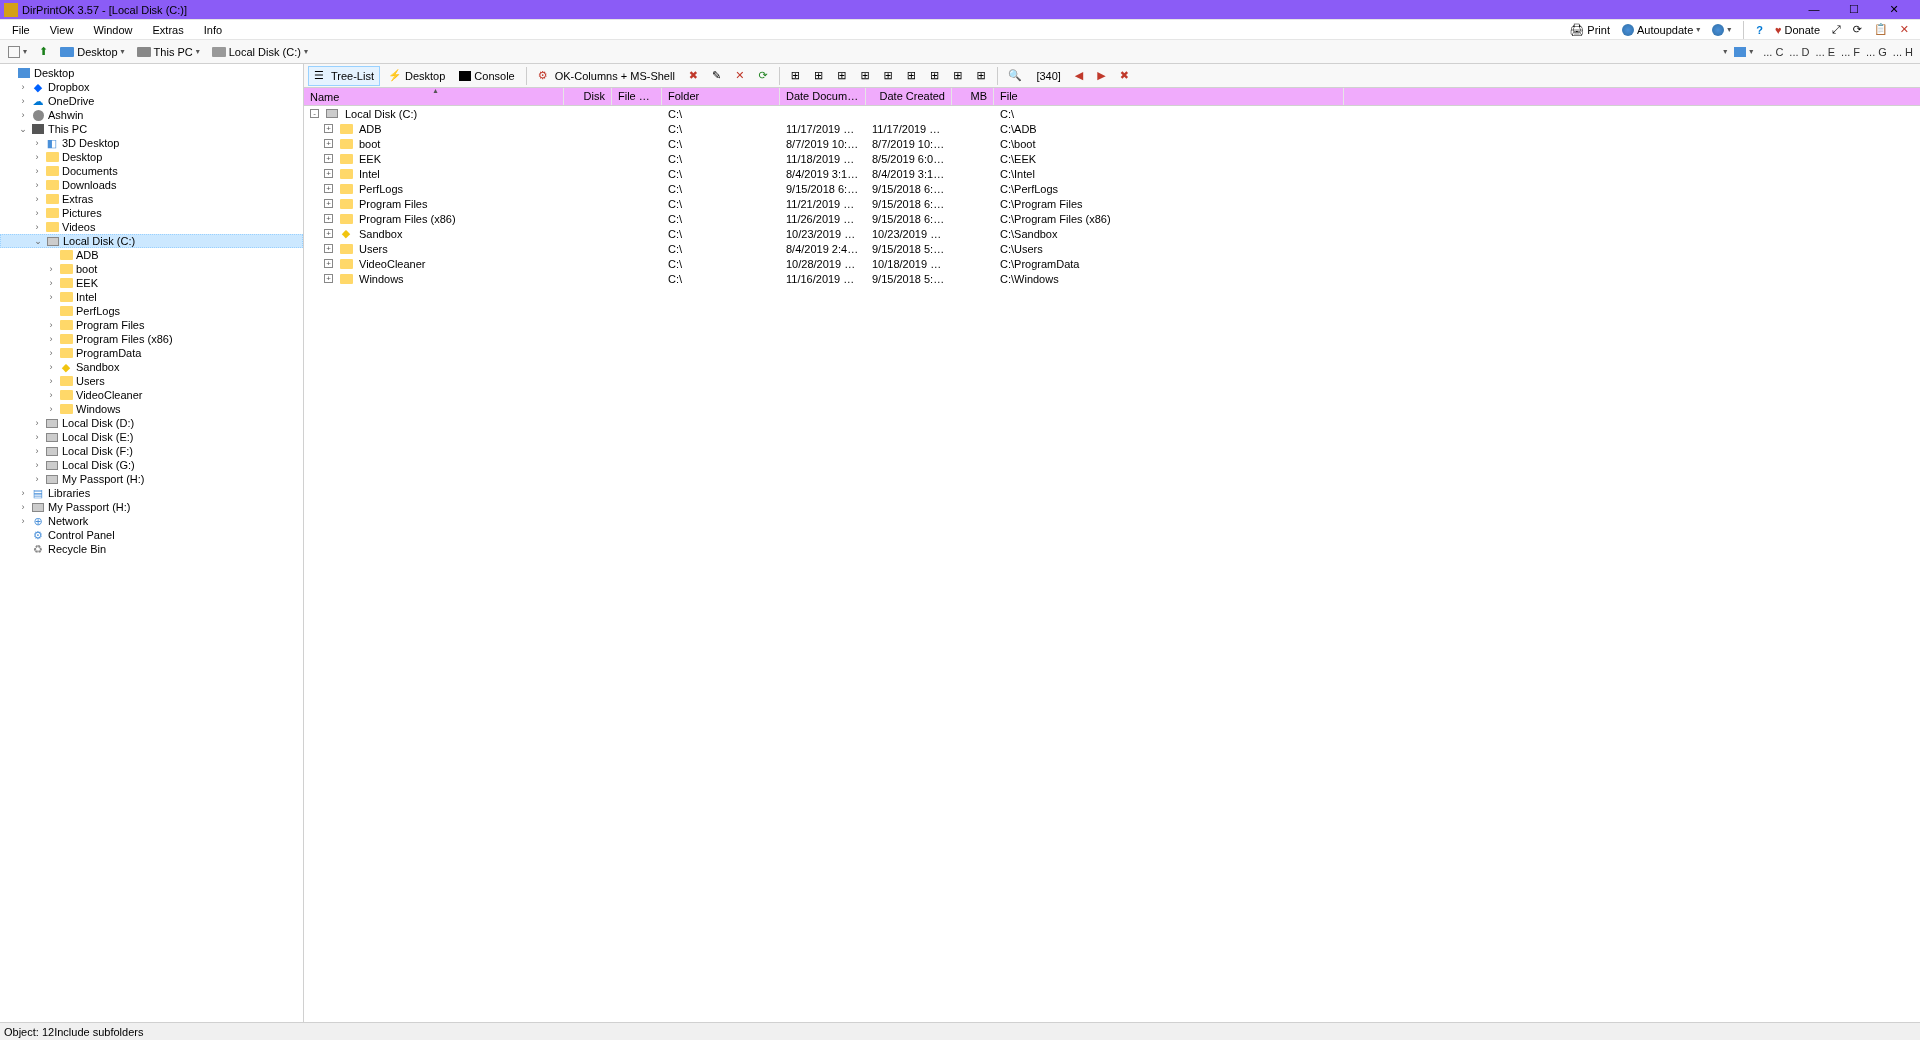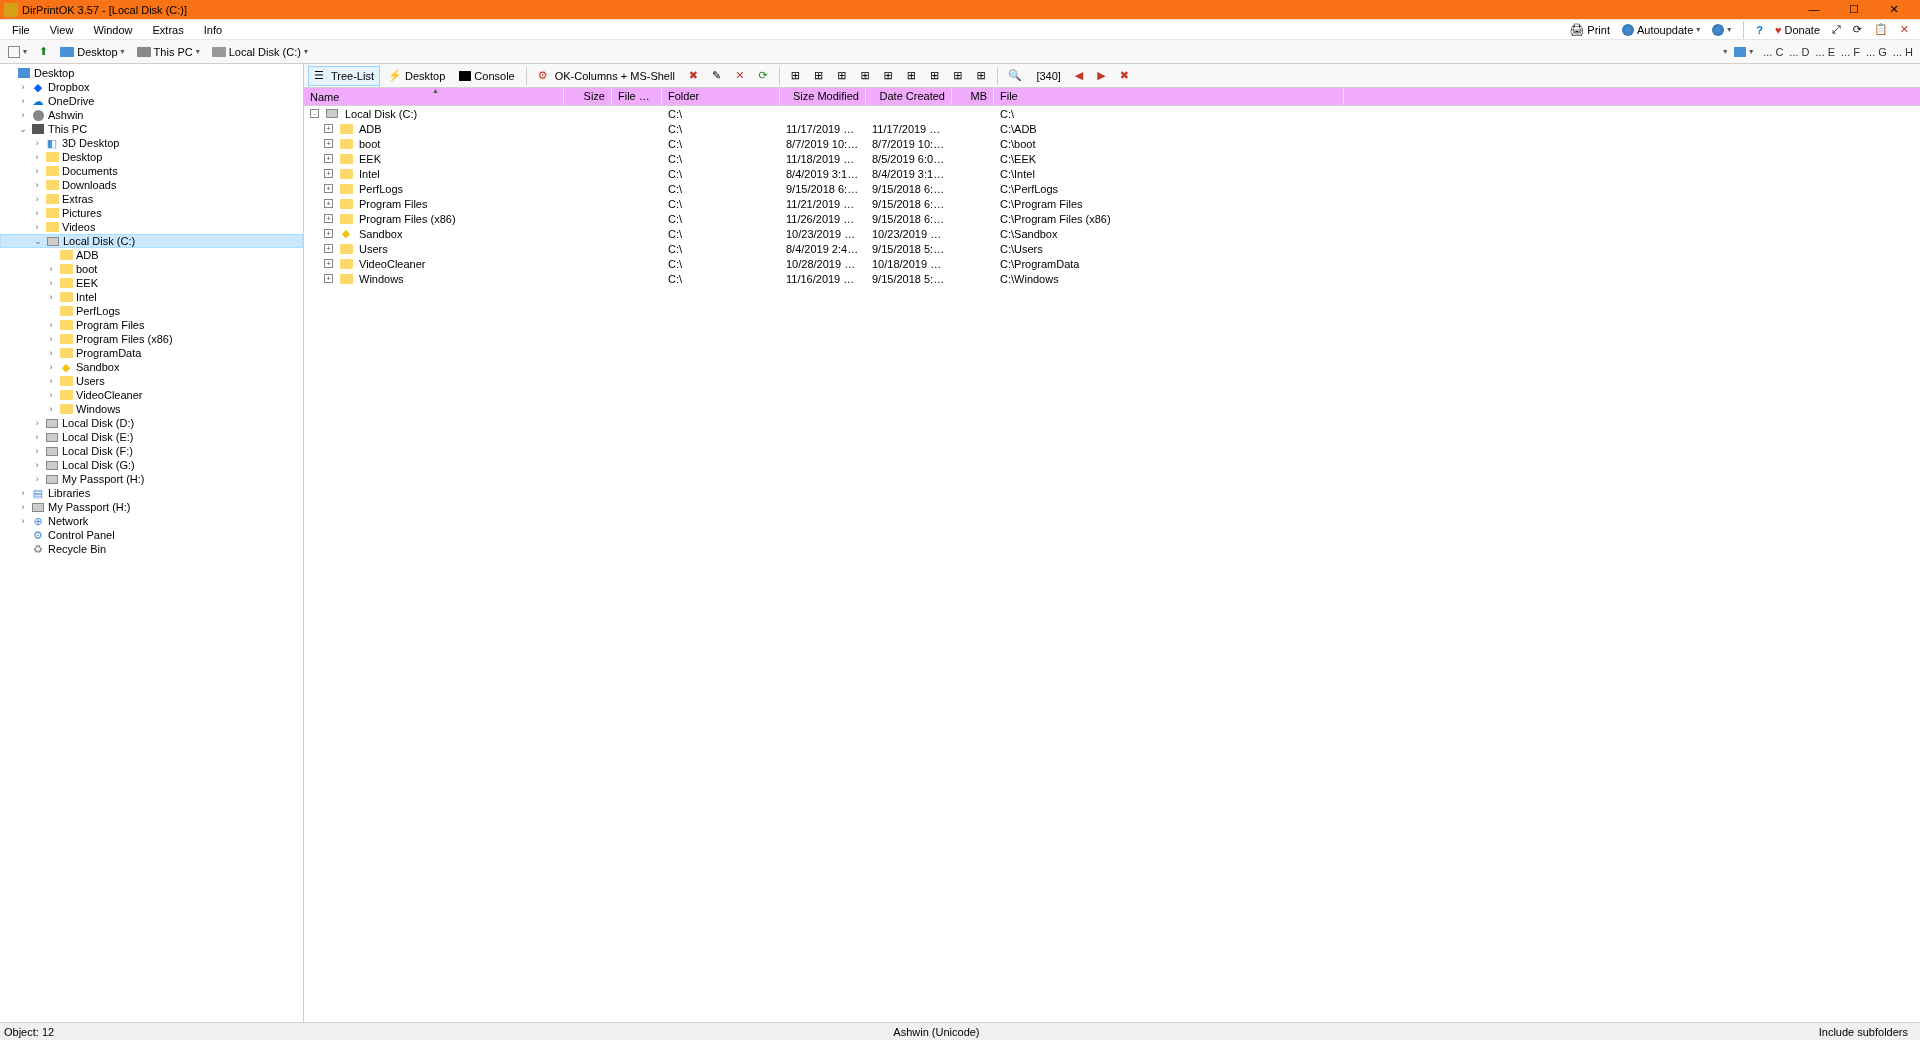--- a/index.html
+++ b/index.html
@@ -1,17 +1,17 @@
 <!DOCTYPE html>
 <html><head>
 <meta charset="utf-8">
 <style>
 * { margin: 0; padding: 0; box-sizing: border-box; font-family: 'Segoe UI', Tahoma, sans-serif; font-size: 11px; }
 body { background: #fff; width: 1920px; height: 1040px; overflow: hidden; display: flex; flex-direction: column; }
-.titlebar { height: 20px; background: #f97316; display: flex; align-items: center; padding: 0 4px; border-bottom: 1px solid #e5e5e5; }
+.titlebar { height: 20px; background: #8b5cf6; display: flex; align-items: center; padding: 0 4px; border-bottom: 1px solid #e5e5e5; }
 .titlebar-icon { width: 14px; height: 14px; background: #d4a017; margin-right: 4px; }
 .titlebar-text { flex: 1; }
 .window-controls { display: flex; gap: 12px; padding-right: 8px; }
 .window-controls span { cursor: pointer; width: 28px; text-align: center; }
 .menubar { height: 20px; display: flex; align-items: center; padding: 0 4px; gap: 4px; border-bottom: 1px solid #e5e5e5; }
 .menubar .spacer { flex: 1; }
 .menu-item { padding: 2px 8px; cursor: pointer; }
 .right-tools { display: flex; align-items: center; gap: 6px; padding-right: 4px; }
 .right-tools .tbtn { display: flex; align-items: center; gap: 3px; cursor: pointer; padding: 1px 3px; }
 .navbar { height: 24px; display: flex; align-items: center; padding: 0 4px; gap: 4px; border-bottom: 1px solid #d0d0d0; background: #f8f8f8; }
@@ -425,24 +425,24 @@
       <span class="tb-btn" style="color:#c0392b;">◀</span>
       <span class="tb-btn" style="color:#c0392b;">▶</span>
       <span class="tb-btn" style="color:#c0392b;">✖</span>
     </div>
 
     <div class="list-header">
       <div class="col col-name">
           <span>Name</span>
           <span class="sort-arrow">▴</span>
         </div>
-      <div class="col col-size">Size</div>
+      <div class="col col-size">Disk</div>
       <div class="col col-ext">File exte...</div>
       <div class="col col-folder">Folder</div>
-      <div class="col col-modified">Size Modified</div>
+      <div class="col col-modified">Date Documents</div>
       <div class="col col-created">Date Created</div>
       <div class="col col-mb">MB</div>
       <div class="col col-path">File</div>
     </div>
 
     <div class="list-body" id="list-body">
         <div class="list-row">
           <div class="col col-name" style="padding-left:6px;">
             <span class="expand-box">-</span>
             <span class="tree-ico">
@@ -633,15 +633,14 @@
           <div class="col col-created">9/15/2018 5:09:28 ...</div>
           <div class="col col-mb"></div>
           <div class="col col-path">C:\Windows</div>
         </div>
       </div>
   </div>
 </div>
 
 <div class="statusbar">
   <span class="status-left">Object: 12</span>
-  <span class="status-center">Ashwin (Unicode)</span>
   <span class="status-right">Include subfolders</span>
 </div>
 
 </body></html>

